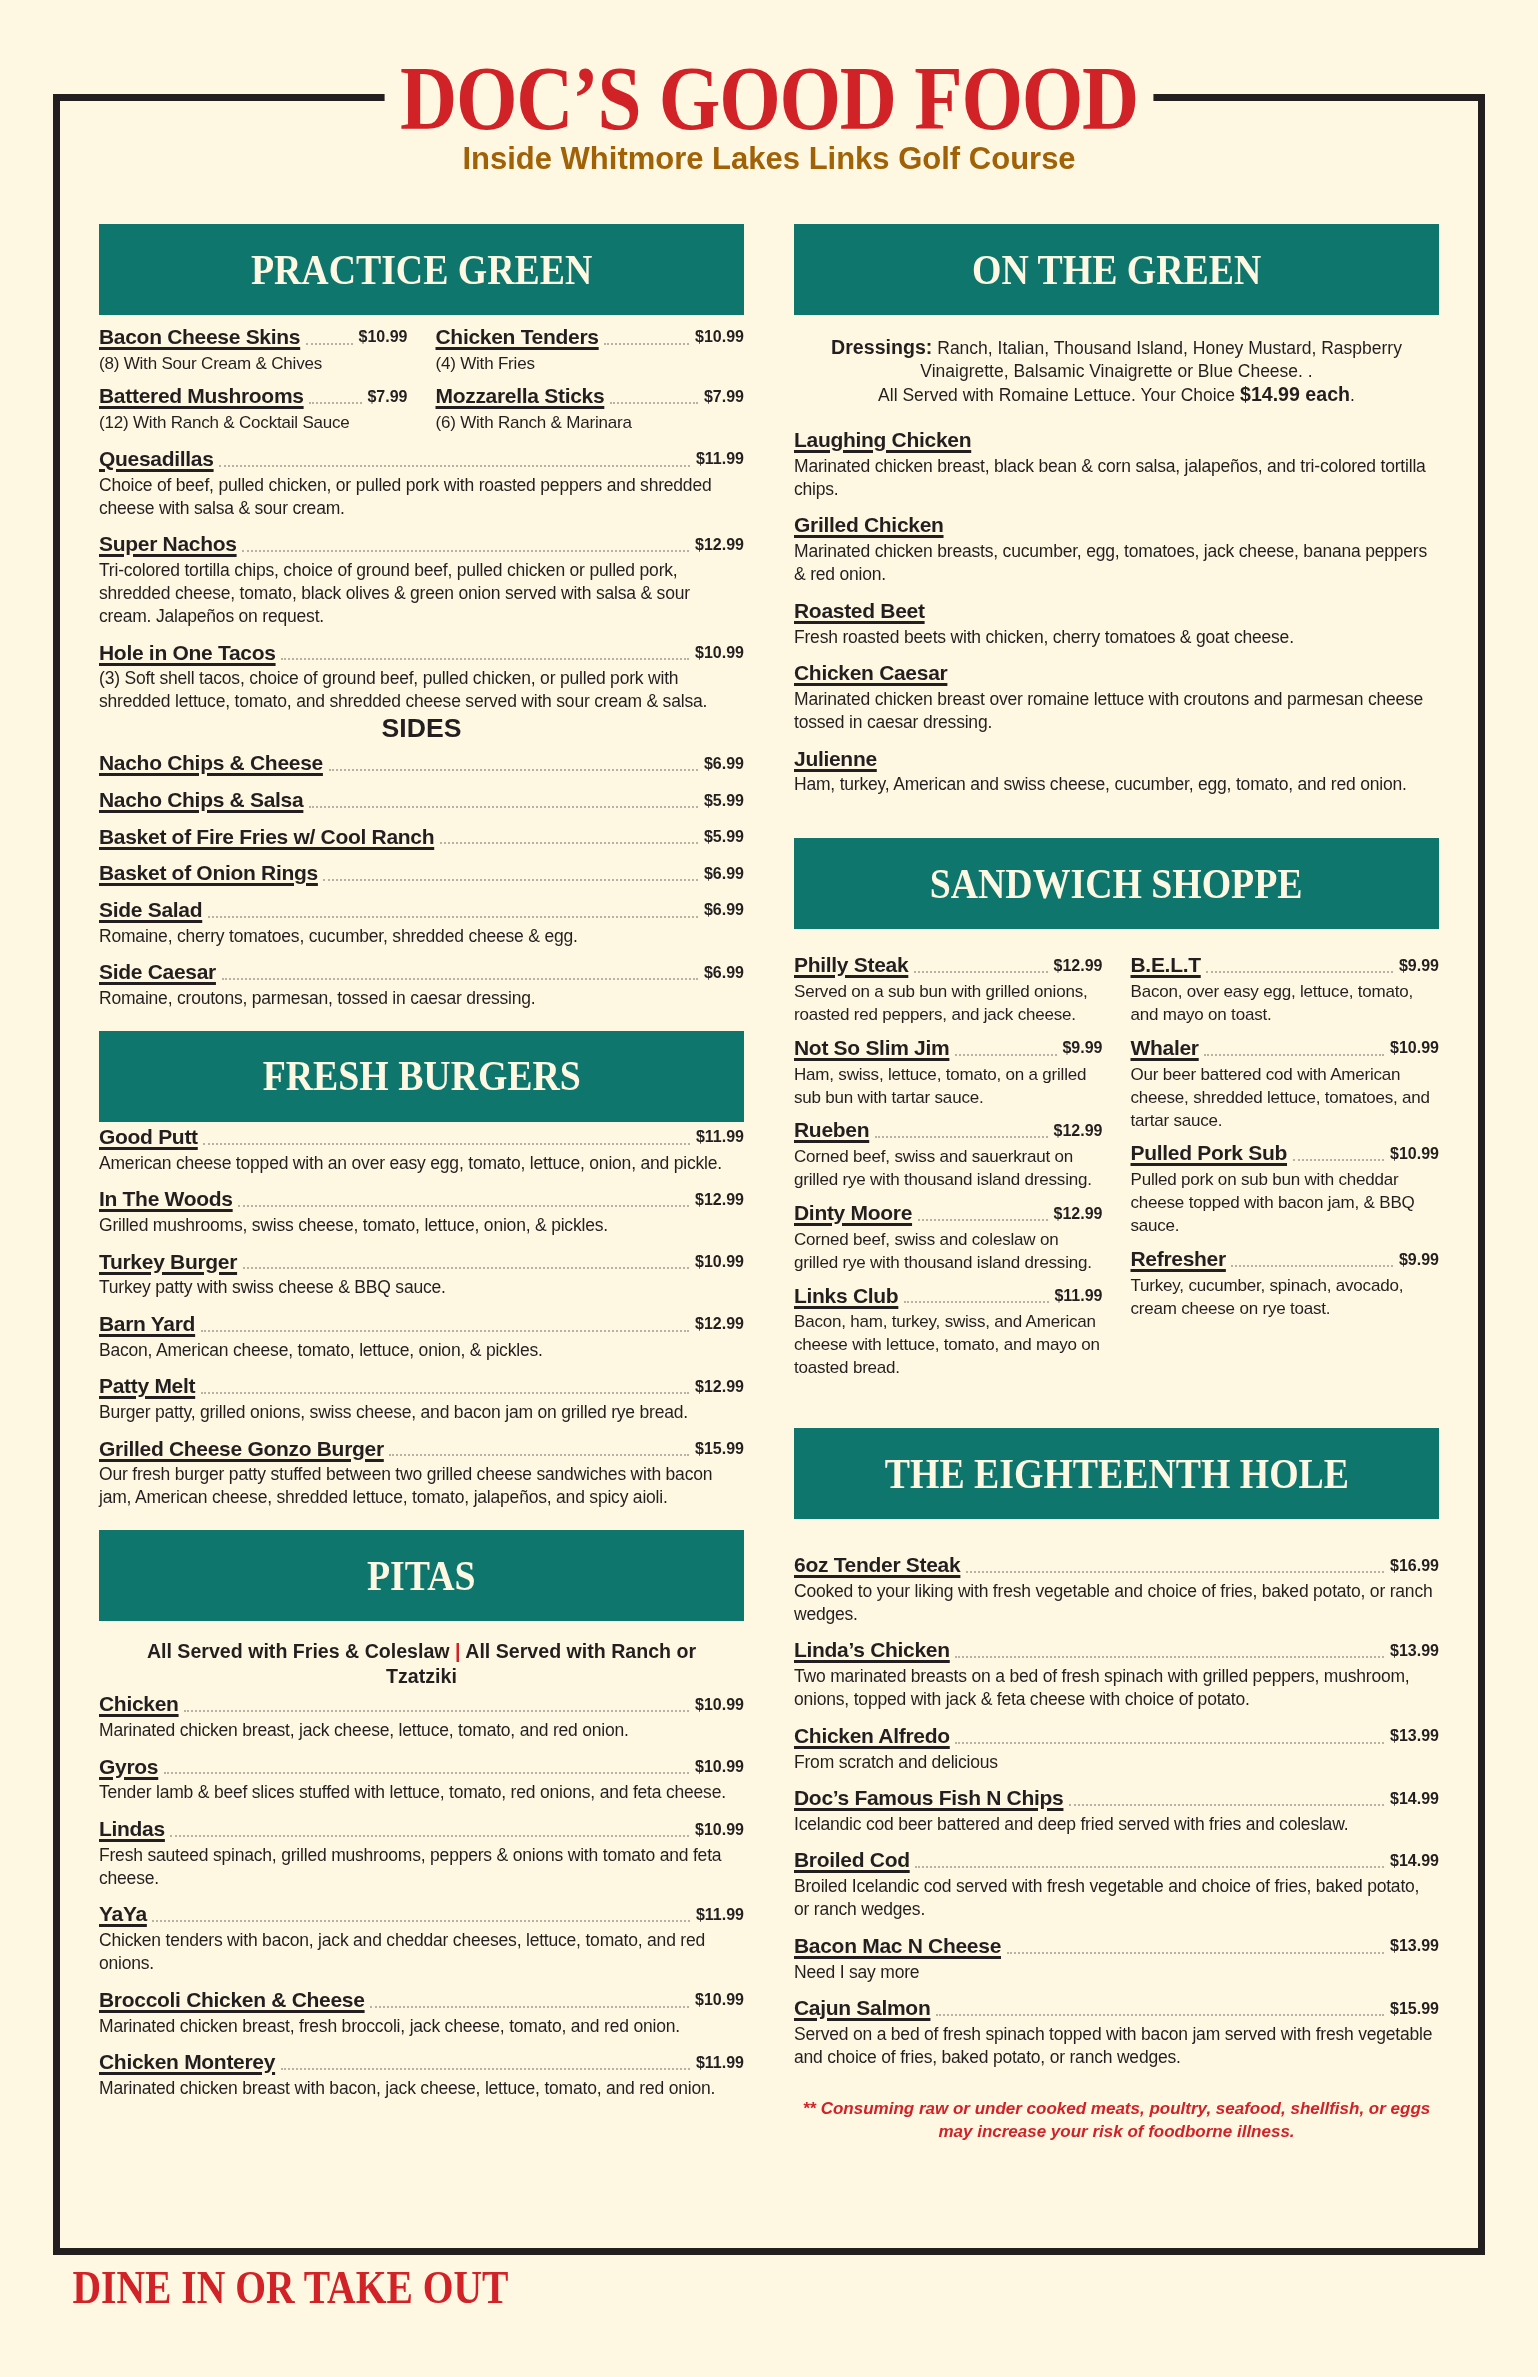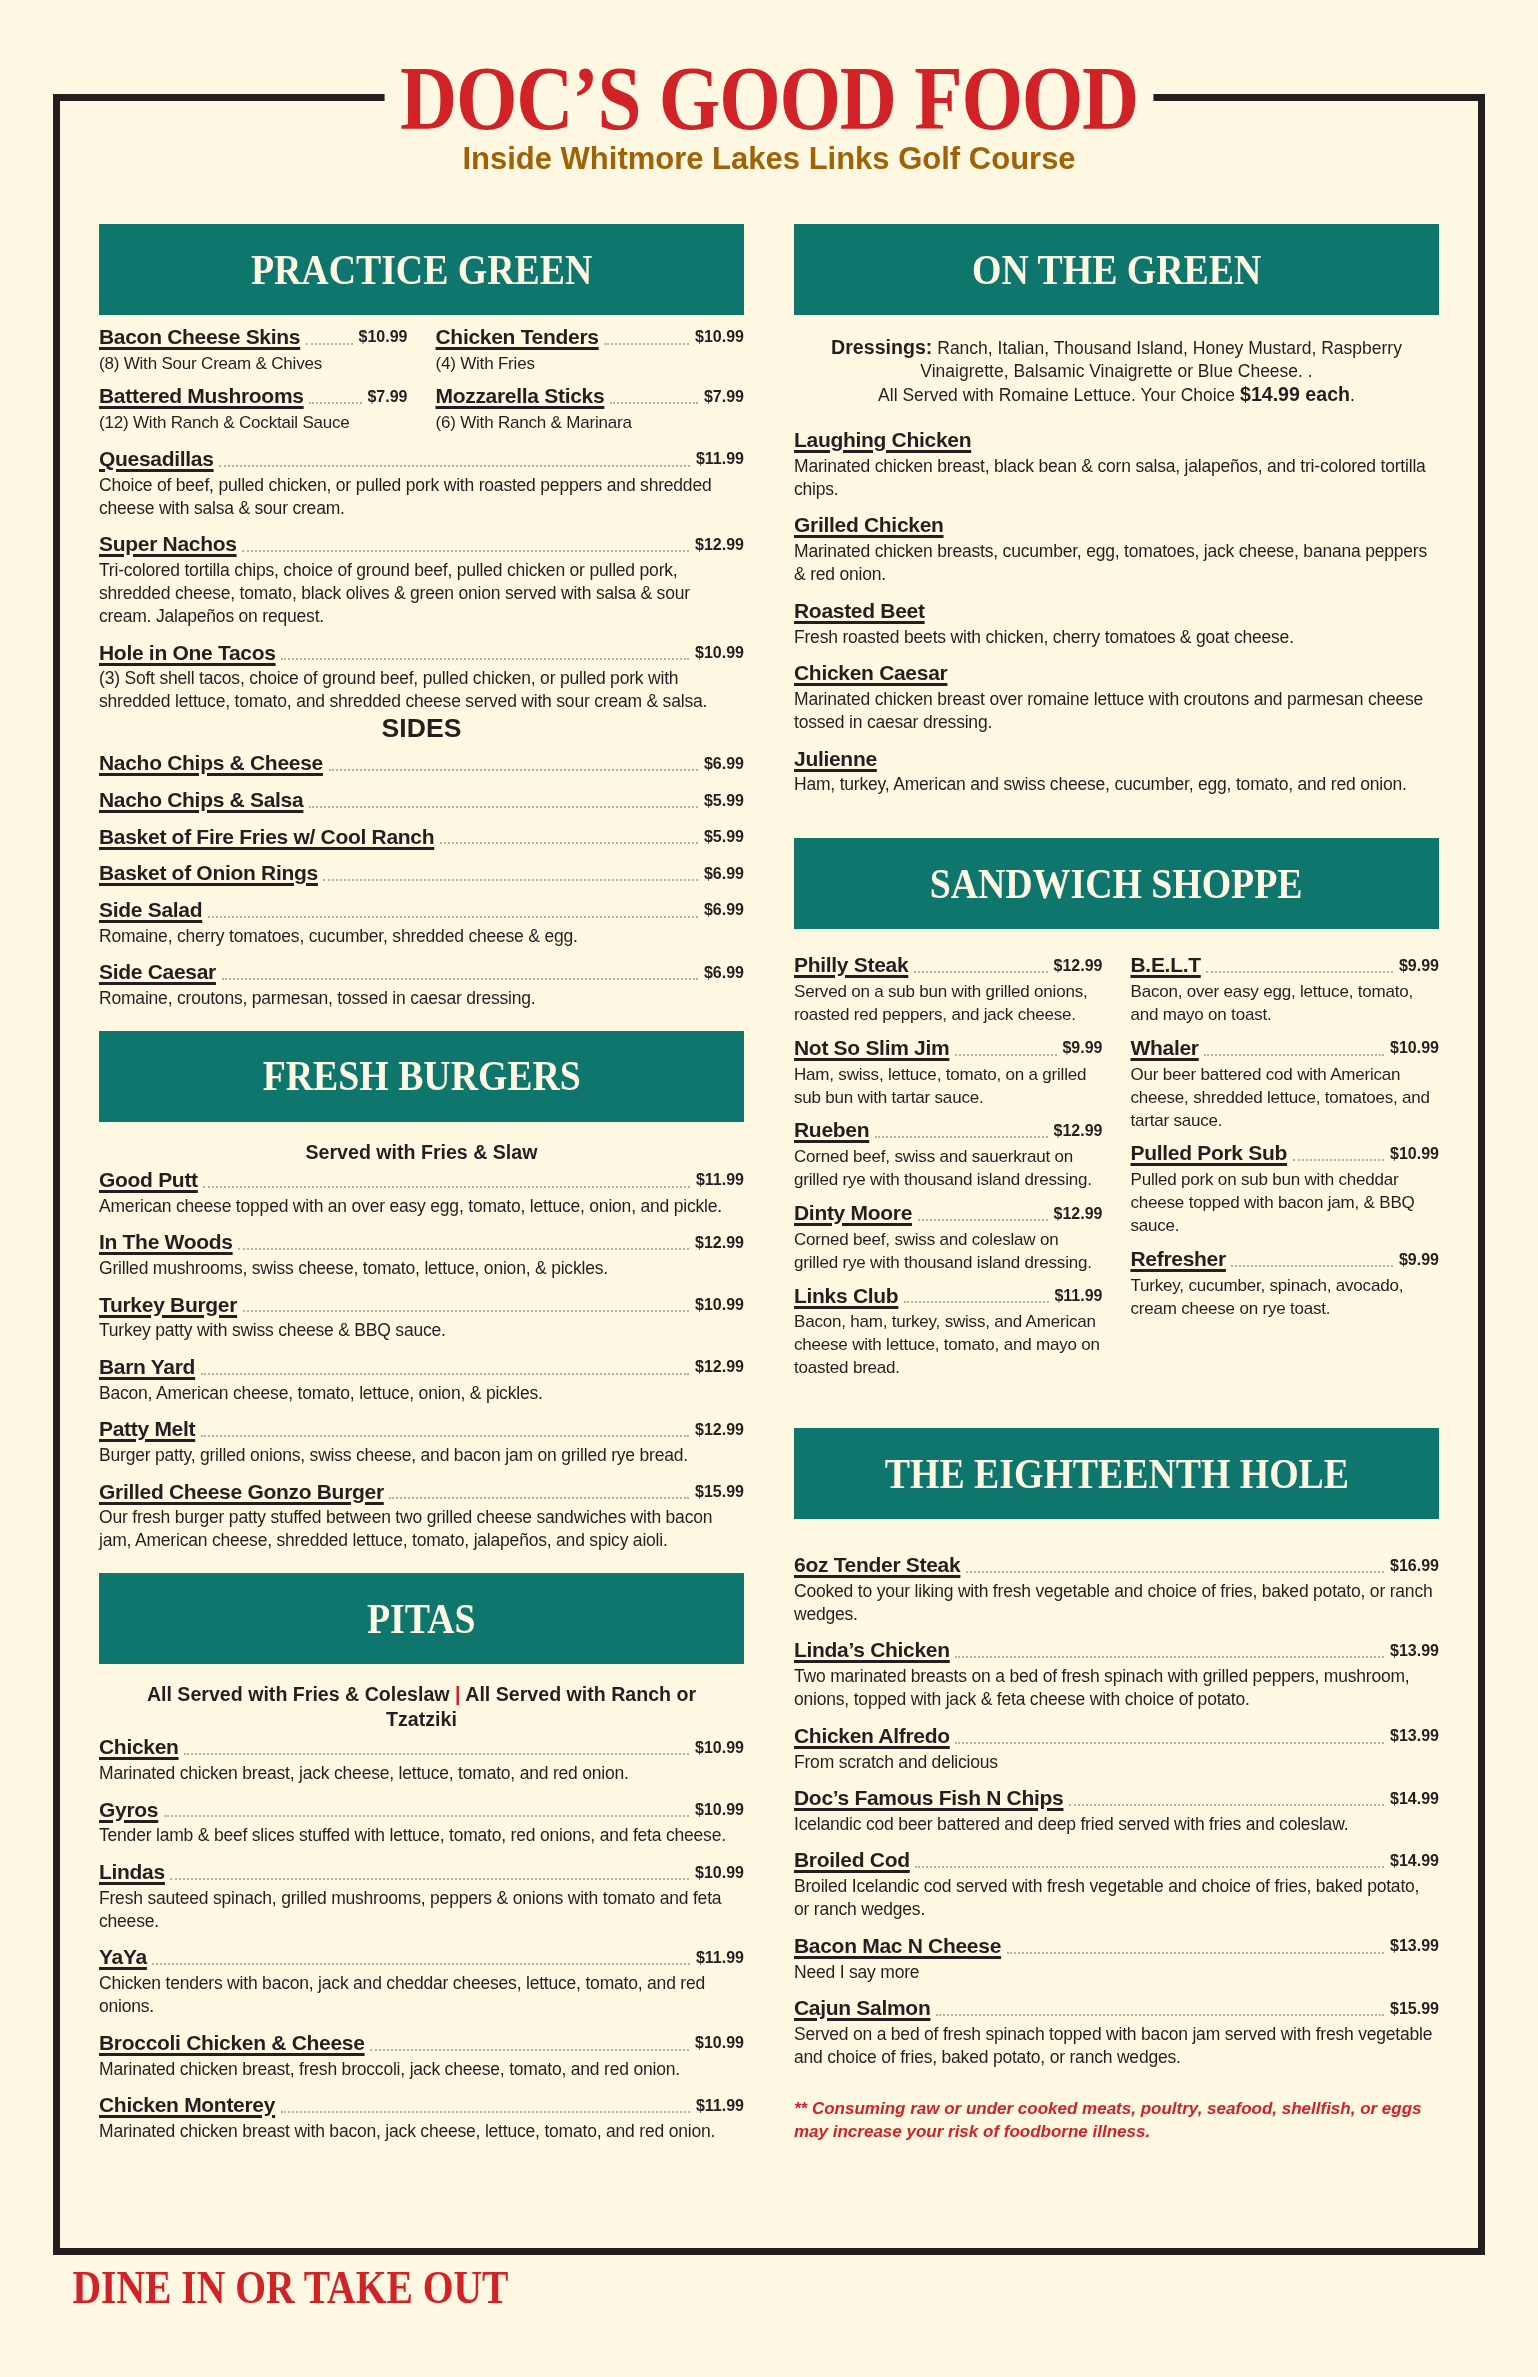--- a/index.html
+++ b/index.html
@@ -36,21 +36,21 @@
   .grid2 { display: grid; grid-template-columns: 1fr 1fr; column-gap: 28px; }
   .grid2 .item { margin-top: 9.8px; }
   .grid2 .item-name { font-size: 21px; }
   .grid2 .item-desc { font-size: 17px; }
 
   .subhead { text-align: center; font-weight: bold; font-size: 19.6px; line-height: 25px; margin-top: 18px; }
   .sides-title { text-align: center; font-weight: bold; font-size: 26.6px; margin-top: 0; }
   .dressings { text-align: center; font-size: 17.5px; line-height: 23px; margin-top: 21px; }
   .dressings b { font-size: 19.6px; }
   .pipe { color: #D12228; }
-  .warning { color: #D12228; font-style: italic; font-weight: bold; font-size: 17px; line-height: 23px; margin-top: 28px; }
+  .warning { color: #D12228; font-style: italic; font-weight: bold; font-size: 17px; line-height: 23px; margin-top: 28px; text-align: center; }
 </style>
 </head>
 <body>
 
 <div class="frame"></div>
 
 <div class="title-wrap">
   <span class="title">DOC’S GOOD FOOD</span>
 </div>
 <div class="subtitle">Inside Whitmore Lakes Links Golf Course</div>
@@ -166,21 +166,20 @@
           <span class="item-price">$6.99</span>
         </div>
       <div class="item-desc">Romaine, croutons, parmesan, tossed in caesar dressing.</div>
     </div>
   </section>
 
   <section style="margin-top:21px">
     <div class="banner">
         <span>FRESH BURGERS</span>
       </div>
-    <div class="subhead">Served with Fries &amp; Slaw</div>
     <div class="item" style="margin-top:2.8px">
       <div class="item-head">
           <span class="item-name">Good Putt</span>
           <span class="dots"></span>
           <span class="item-price">$11.99</span>
         </div>
       <div class="item-desc">American cheese topped with an over easy egg, tomato, lettuce, onion, and pickle.</div>
     </div>
     <div class="item">
       <div class="item-head">

